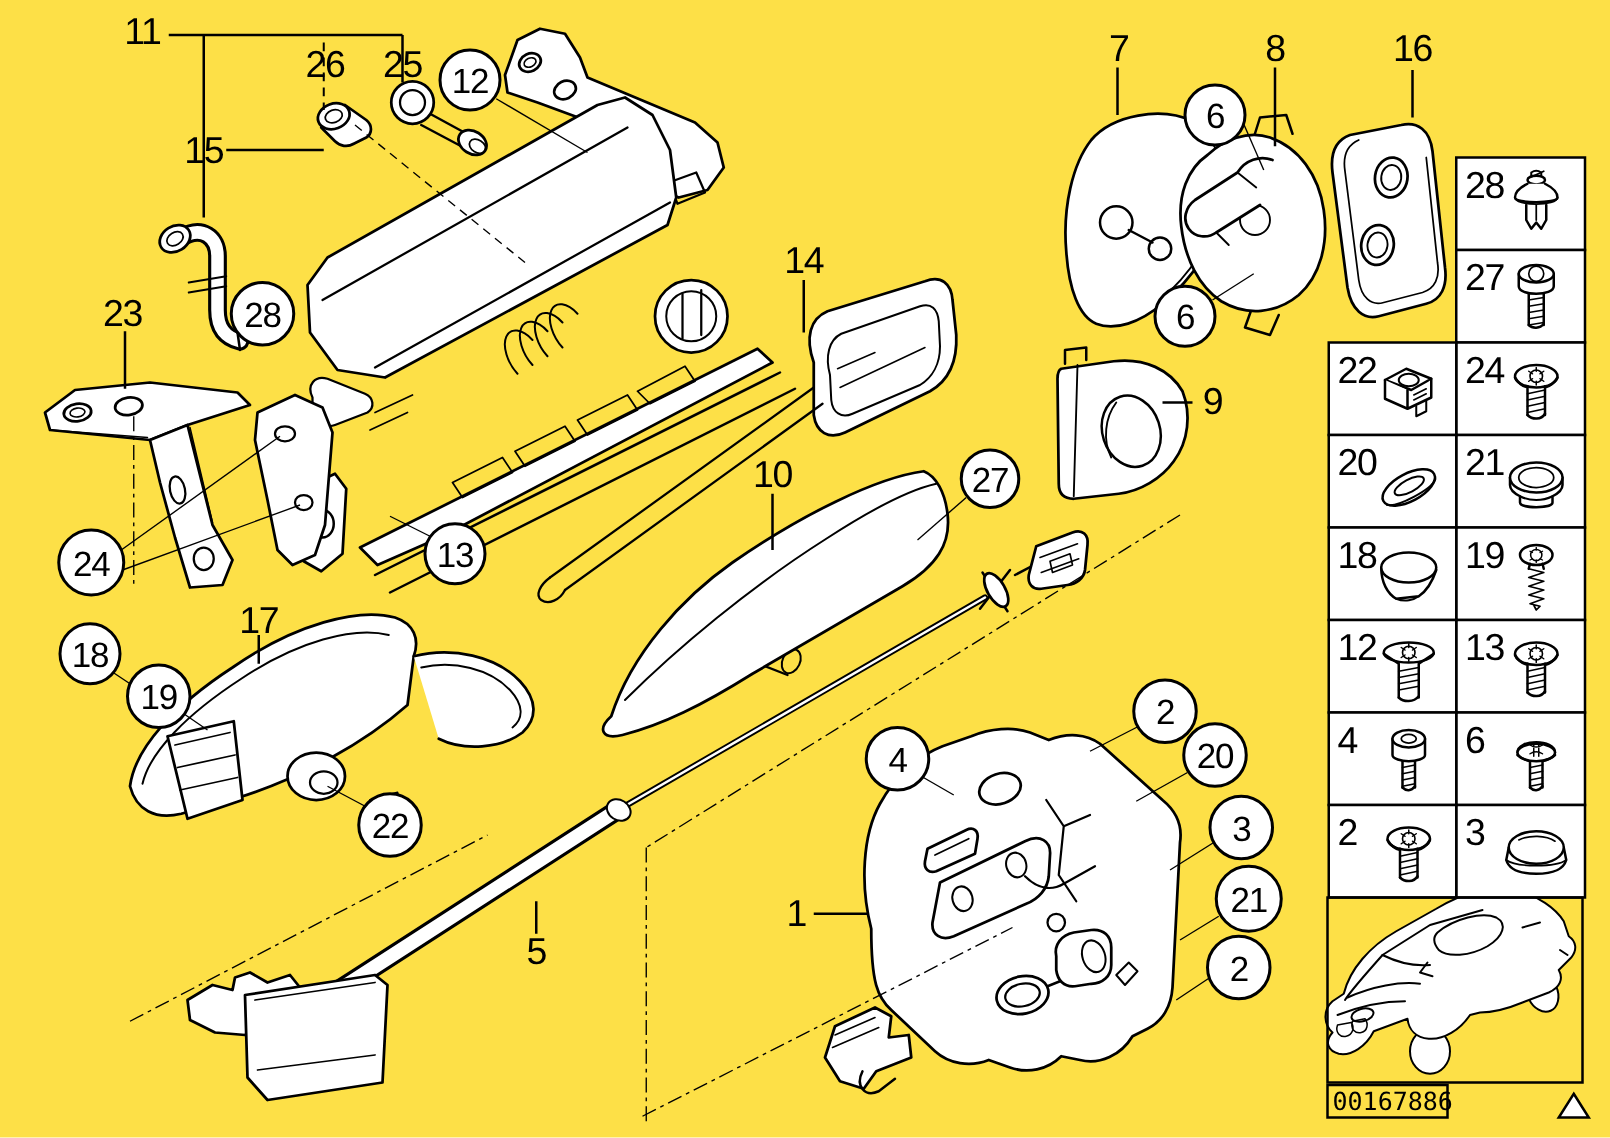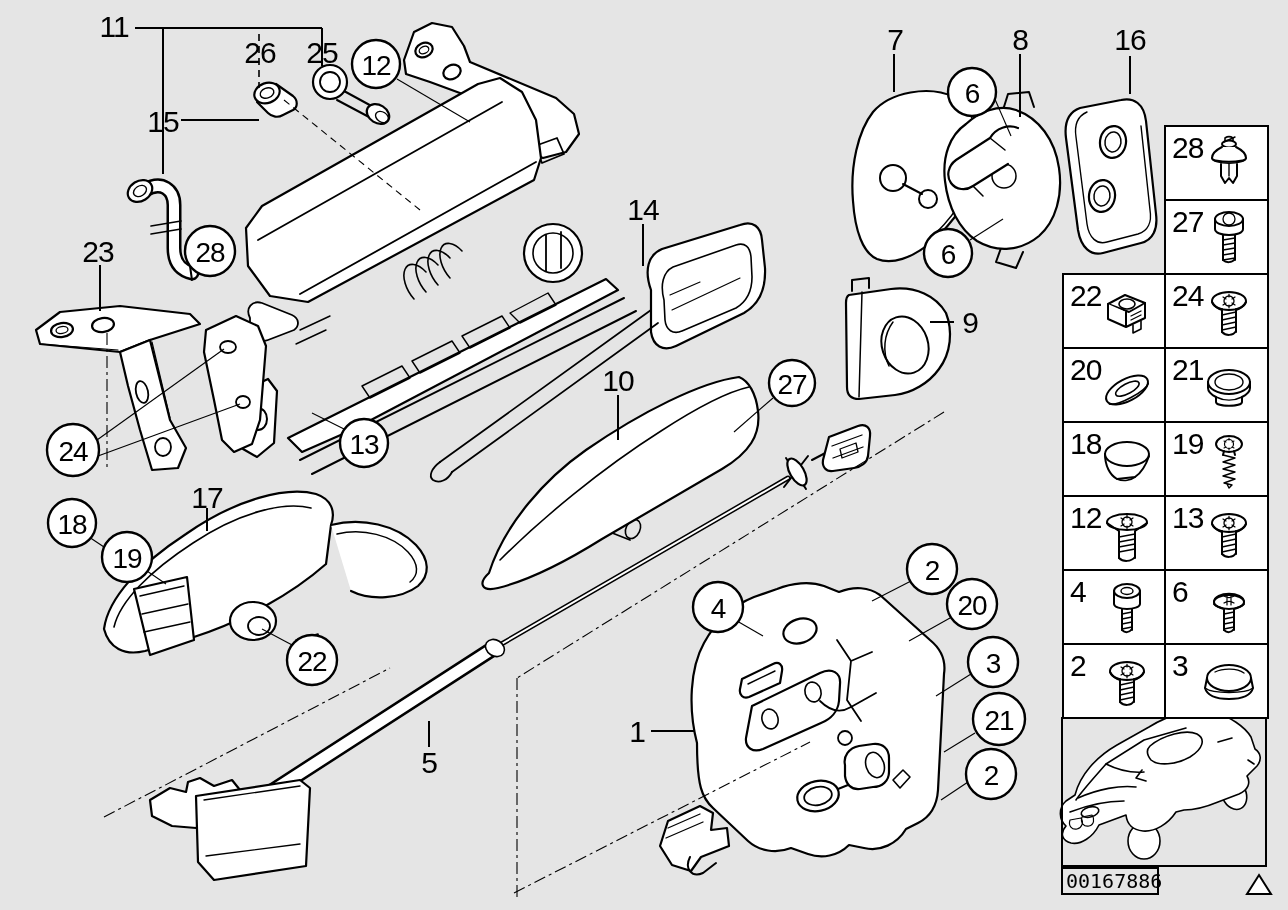--- a/index.html
+++ b/index.html
@@ -1,16 +1,16 @@
 <!DOCTYPE html>
 <html><head>
 <meta charset="utf-8">
 <style>
   html,body{margin:0;padding:0;background:#ffffff;}
-  .stage{position:relative;width:1288px;height:910px;background:#e5e5e5;overflow:hidden;
+  .stage{position:relative;width:1288px;height:910px;background:#fde047;overflow:hidden;
          font-family:"Liberation Sans",sans-serif;}
   svg{display:block;}
   text{font-family:"Liberation Sans",sans-serif;fill:#000;}
   .docnum{font-family:"DejaVu Sans Mono",monospace;}
 </style>
 </head>
 <body>
 
 <div class="stage">
 <svg id="diagram-svg" width="1288" height="910" viewBox="0 0 1288 910">

